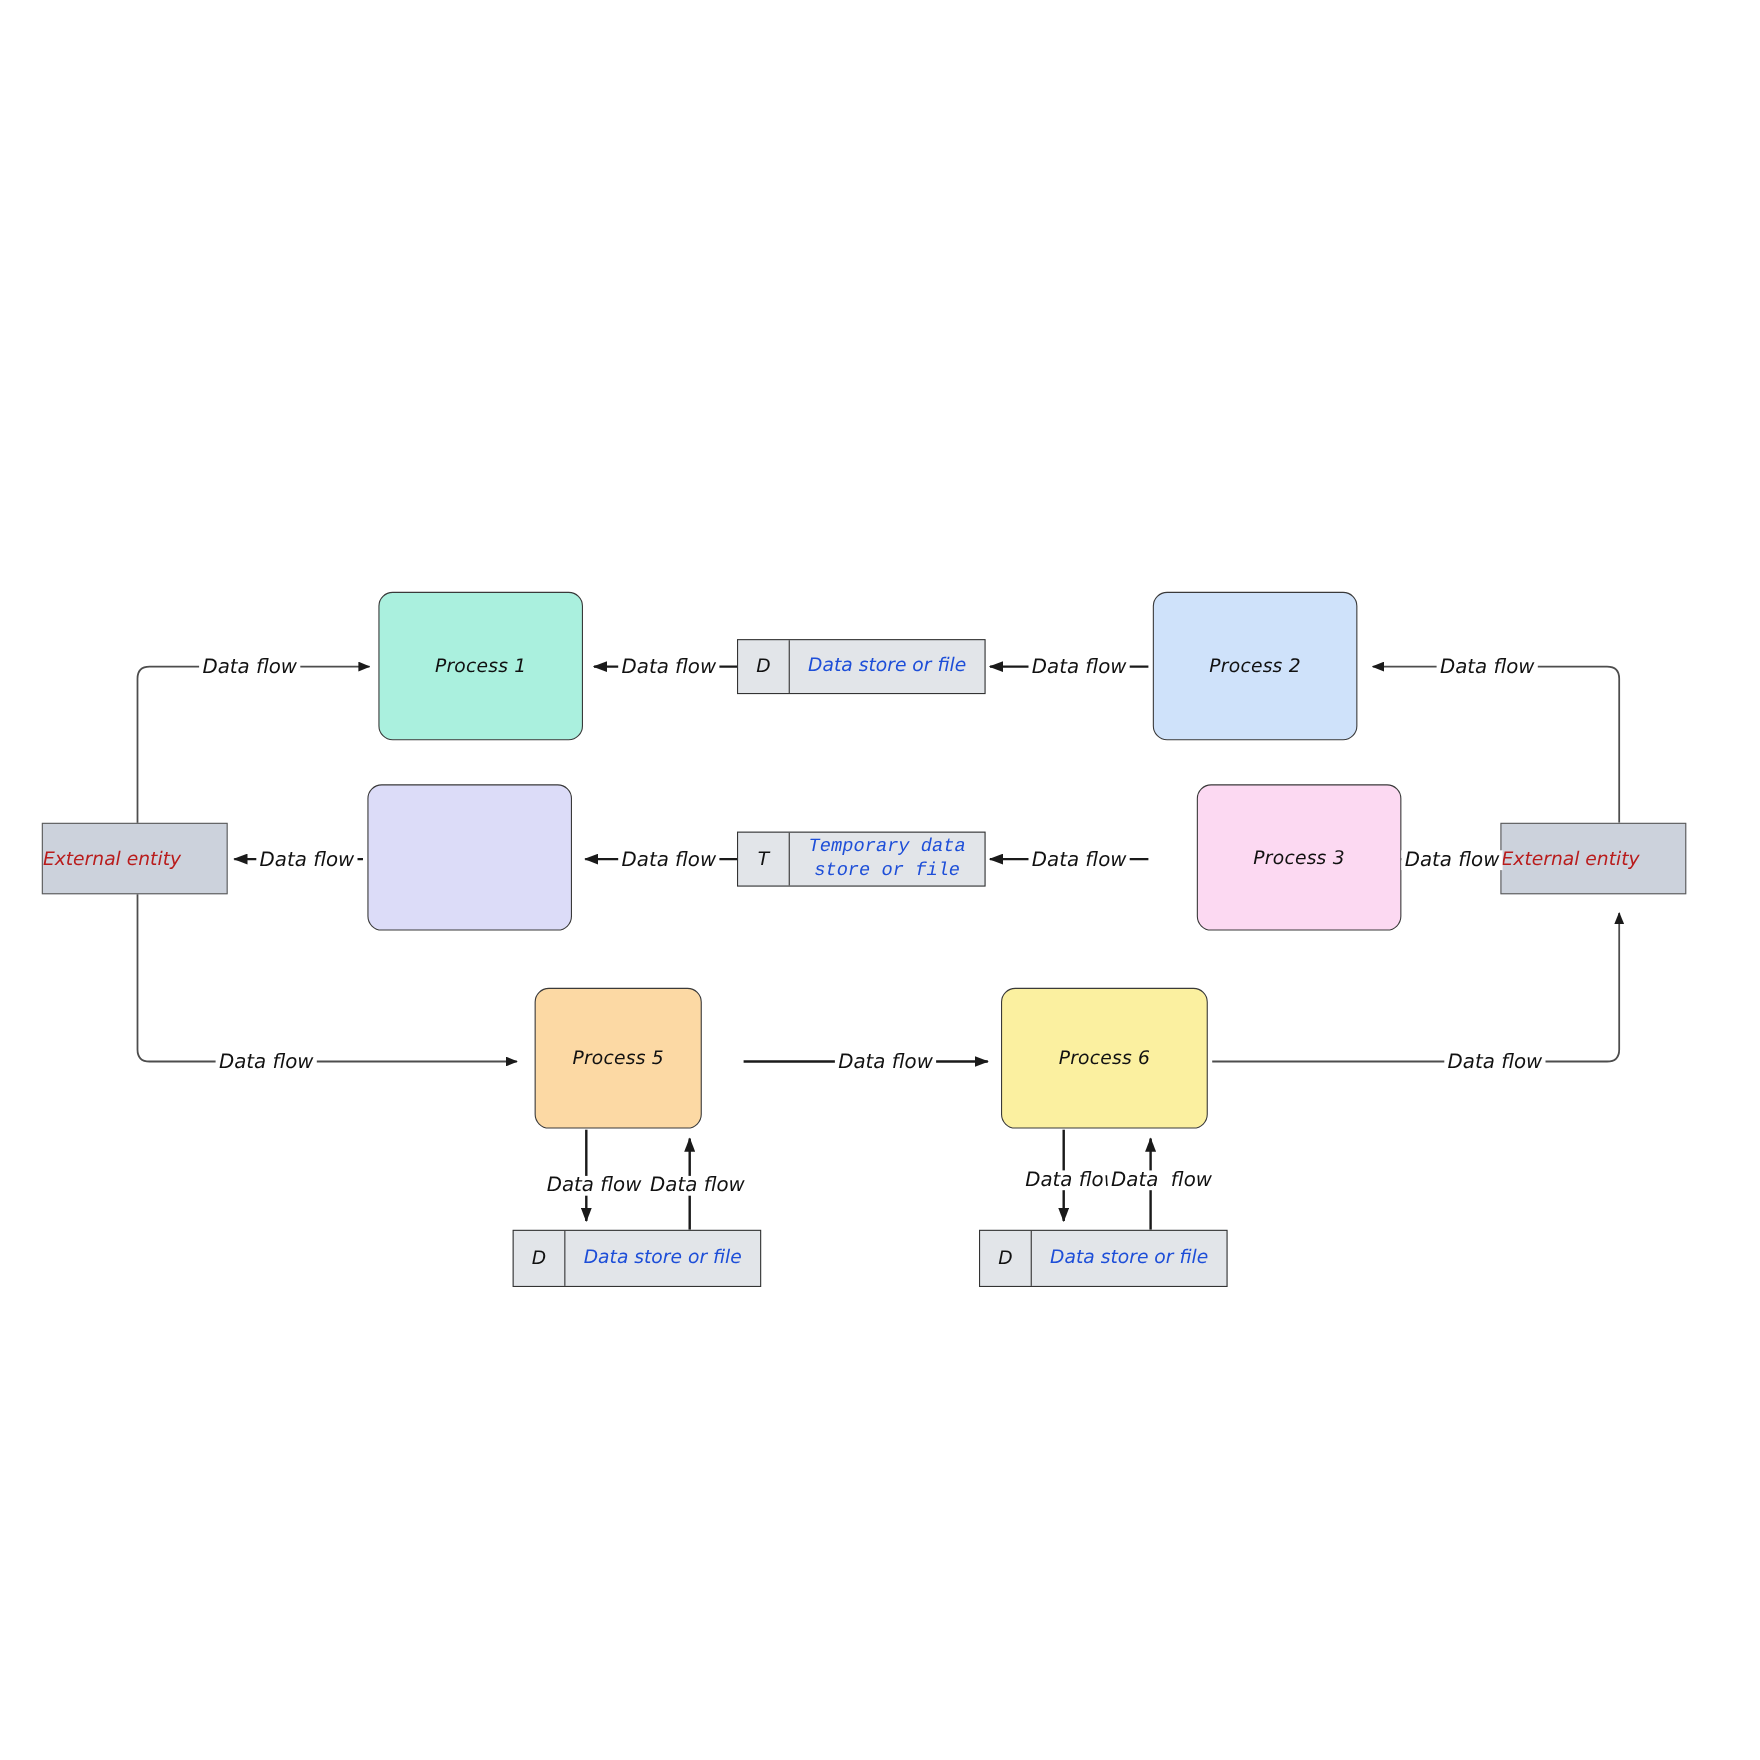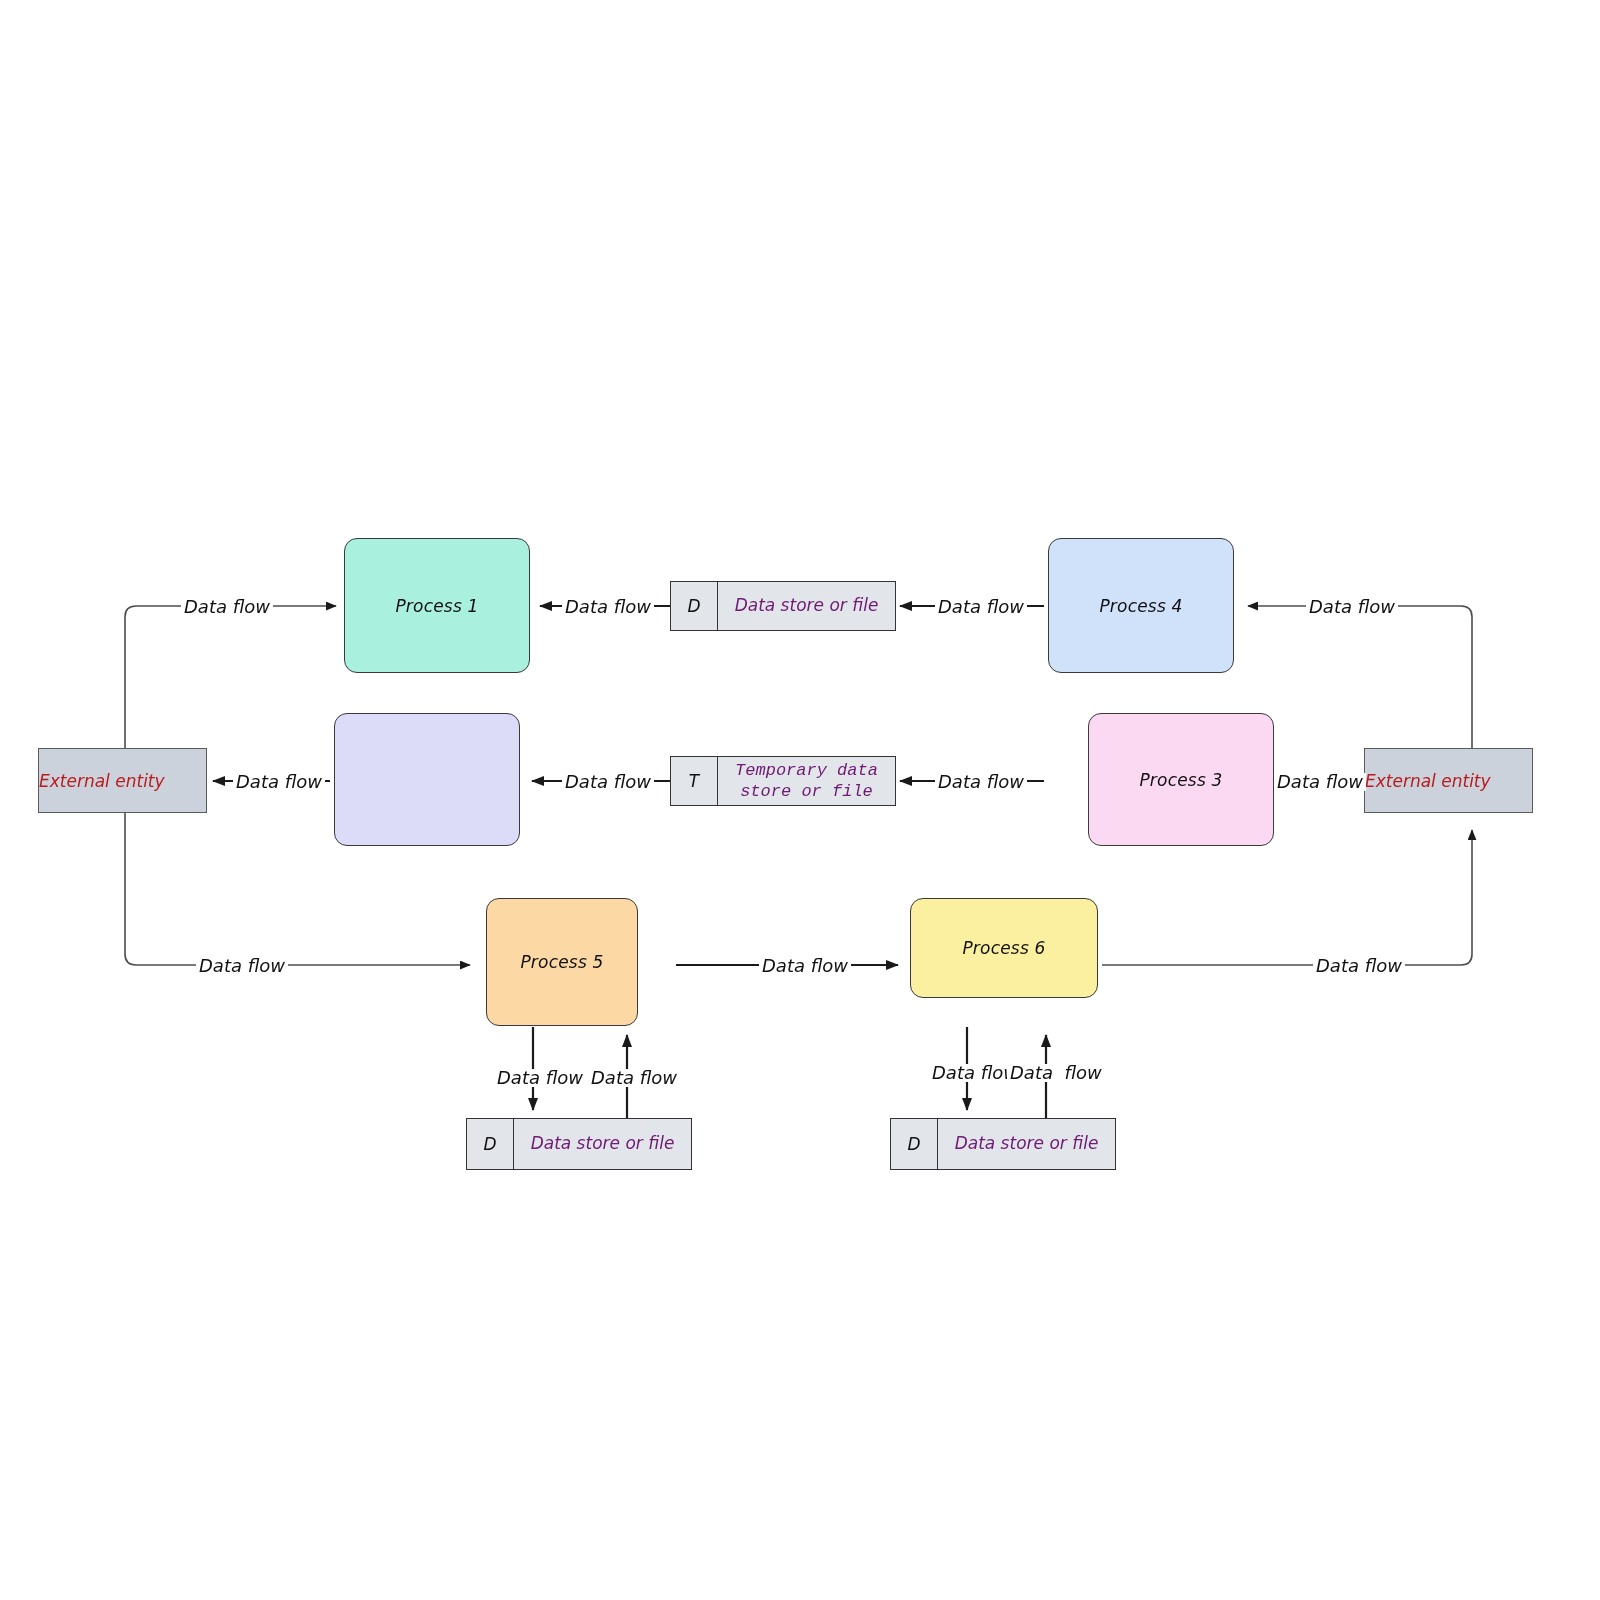--- a/index.html
+++ b/index.html
@@ -83,21 +83,21 @@
     color: #111111;
   }
   .store .name {
     flex: 1 1 auto;
     display: flex;
     align-items: center;
     justify-content: center;
     text-align: center;
     font-style: italic;
     font-size: 17px;
-    color: #701a75;
+    color: #1d4ed8;
     line-height: 1.25;
     padding: 0 6px;
     box-sizing: border-box;
   }
 
   
   .entity {
     position: absolute;
     box-sizing: border-box;
     border: 1.4px solid #5b5b5b;
@@ -171,21 +171,21 @@
   <div class="process" style="left:344px; top:538px; width:186px; height:135px; background:#aaf0de;">
     <div class="band"></div>
     <div class="body">
       <span class="plabel">Process 1</span>
     </div>
   </div>
 
   <div class="process" style="left:1048px; top:538px; width:186px; height:135px; background:#cfe2fa;">
     <div class="band"></div>
     <div class="body">
-      <span class="plabel">Process 4</span>
+      <span class="plabel">Process 2</span>
     </div>
   </div>
 
   <div class="process" style="left:1048px; top:713px; width:186px; height:133px; background:#fcd9f2;margin-left:40px;">
     <div class="band"></div>
     <div class="body">
       <span class="plabel">Process 3</span>
     </div>
   </div>
 
@@ -193,21 +193,21 @@
     <div class="band"></div>
   </div>
 
   <div class="process" style="left:486px; top:898px; width:152px; height:128px; background:#fcd9a4;">
     <div class="band"></div>
     <div class="body">
       <span class="plabel">Process 5</span>
     </div>
   </div>
 
-  <div class="process" style="left:910px; top:898px; width:188px; height:100px; background:#fbf0a0;">
+  <div class="process" style="left:910px; top:898px; width:188px; height:128px; background:#fbf0a0;">
     <div class="band"></div>
     <div class="body">
       <span class="plabel">Process 6</span>
     </div>
   </div>
 
   <div class="store" style="left:670px; top:581px; width:226px; height:50px;">
     <div class="key">D</div>
     <div class="name">Data store or file</div>
   </div>

